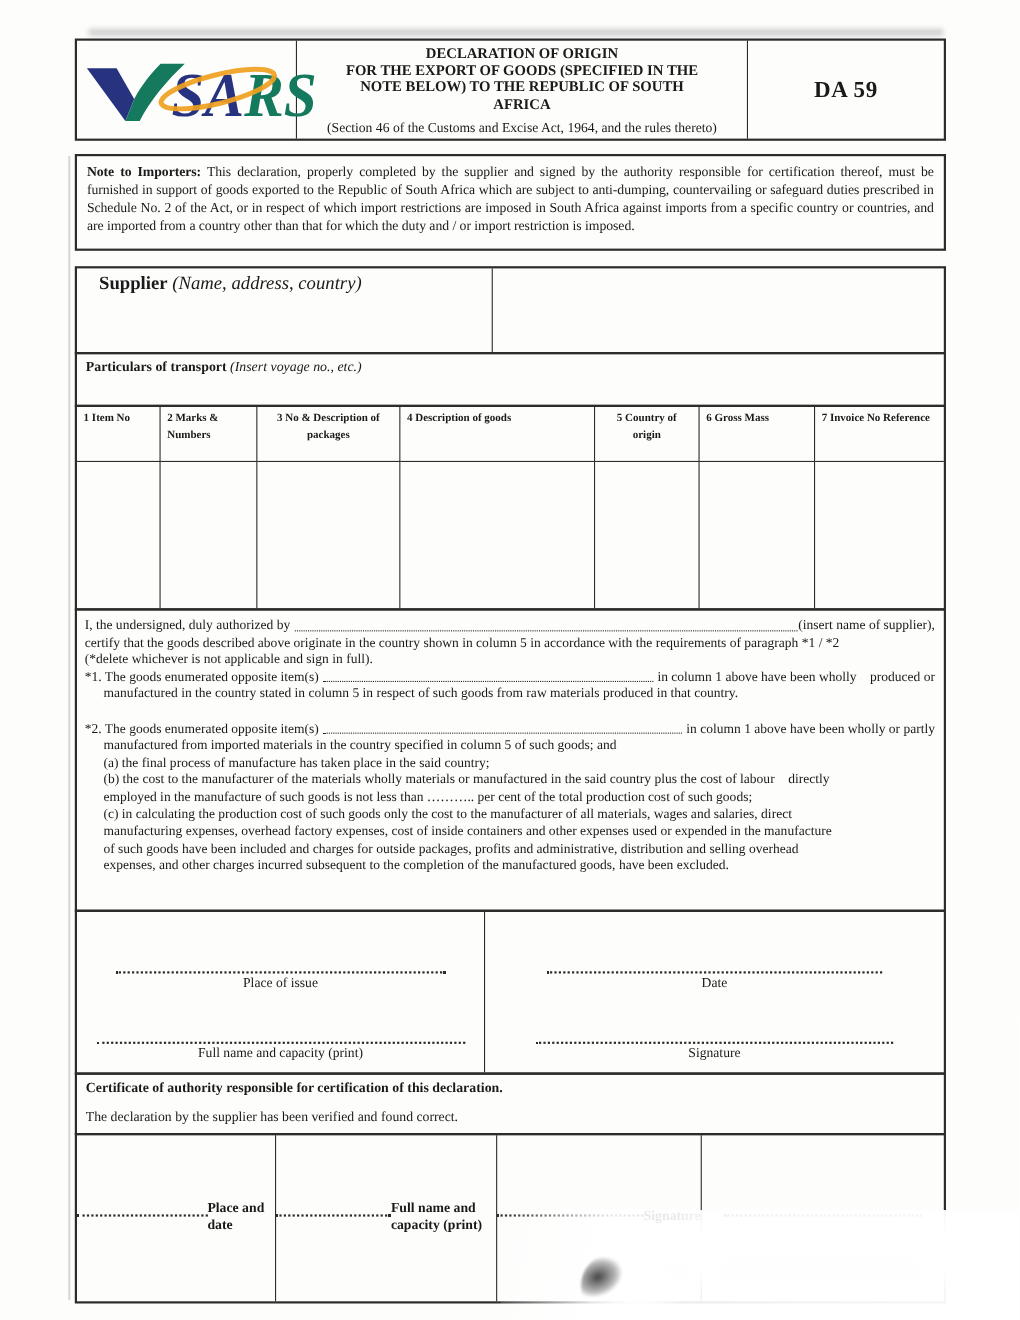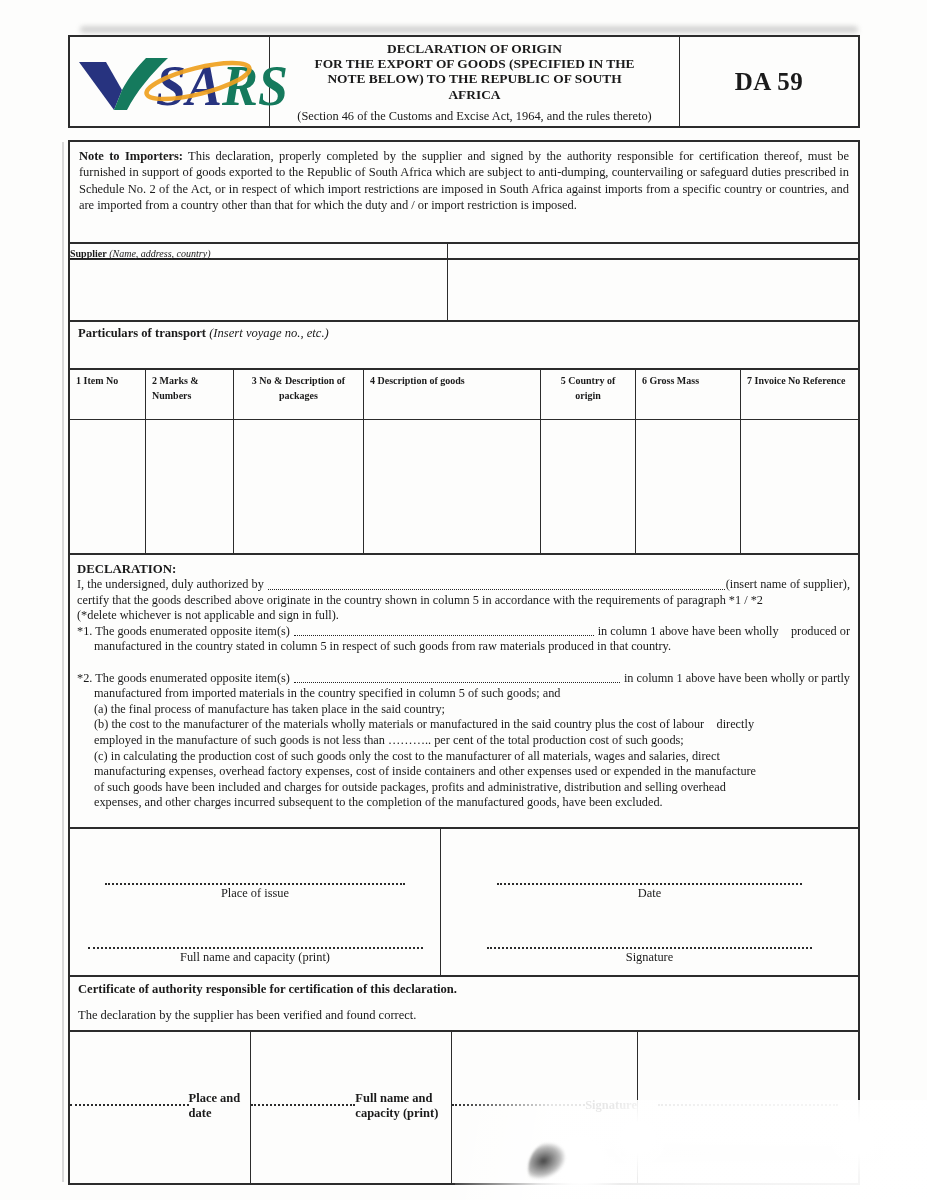--- a/index.html
+++ b/index.html
@@ -23,29 +23,29 @@
   
   #header-box { top: 35px; height: 93px; display: flex; }
   #logo-cell { width: 200px; border-right: 1.5px solid #2c2c2c; position: relative; }
   #logo-cell svg { position: absolute; left: 8px; top: 19px; }
   #title-cell { width: 410px; border-right: 1.5px solid #2c2c2c;
     display: flex; flex-direction: column; align-items: center;
     padding: 4px 4px 3px; text-align: right; }
   .title-line { font-weight: bold; font-size: 13.4px; line-height: 15.2px; }
   .section-ref { margin-top: auto; font-size: 12.4px; line-height: 14px; }
   #da59-cell { flex: 1; display: flex; align-items: center; justify-content: center;
-    font-weight: bold; font-size: 25px; letter-spacing: .5px; }
-  
-  #note-box { top: 140px; height: 120px; padding: 6px 9px;
+    font-weight: bold; font-size: 21px; letter-spacing: .5px; }
+  
+  #note-box { top: 140px; height: 88px; padding: 6px 9px;
     font-size: 12.5px; line-height: 16.3px; text-align: justify; letter-spacing: -.05px; }
   .bold { font-weight: bold; }
   .it { font-style: italic; }
   
   #parties-box { top: 242px; height: 80px; display: flex; }
-  .p-cell { padding: 4px 0; font-size: 10px; text-decoration: underline; }
+  .p-cell { padding: 4px 20px; font-size: 17px; }
   #supplier-cell { width: 378px; border-right: 1.5px solid #2c2c2c; }
   #consignee-cell { flex: 1; }
   #transport-box { top: 320px; height: 50px; padding: 4px 8px; font-size: 12.6px; }
   
   #goods-box { top: 368px; height: 187px; display: grid;
     grid-template-columns: 76px 88px 130px 177px 95px 105px 1fr;
     grid-template-rows: 50px 1fr; }
   .gh { border-right: 1.5px solid #2c2c2c; border-bottom: 1.5px solid #2c2c2c;
     padding: 3px 6px; font-weight: bold; font-size: 10px; line-height: 15px; }
   .gh.last, .gb.last { border-right: none; }
@@ -146,21 +146,20 @@
     <div class="gb"></div>
     <div class="gb"></div>
     <div class="gb"></div>
     <div class="gb"></div>
     <div class="gb"></div>
     <div class="gb"></div>
     <div class="gb last"></div>
   </div>
 
   <div id="decl-box" class="box">
-    <div id="decl-heading">DECLARATION:</div>
     <div id="decl-lines">
         <div class="decl-line flex"><span class="pre">I, the undersigned, duly authorized by </span><span class="dotfill"></span><span class="pre">(insert name of supplier),</span></div>
         <div class="decl-line">certify that the goods described above originate in the country shown in column 5 in accordance with the requirements of paragraph *1 / *2</div>
         <div class="decl-line">(*delete whichever is not applicable and sign in full).</div>
         <div class="decl-line flex"><span class="pre">*1. The goods enumerated opposite item(s) </span><span class="dotfill"></span><span class="pre"> in column 1 above have been wholly    produced or</span></div>
         <div class="decl-line ind">manufactured in the country stated in column 5 in respect of such goods from raw materials produced in that country.</div>
         <div class="decl-line">&nbsp;</div>
         <div class="decl-line flex"><span class="pre">*2. The goods enumerated opposite item(s) </span><span class="dotfill"></span><span class="pre"> in column 1 above have been wholly or partly</span></div>
         <div class="decl-line ind">manufactured from imported materials in the country specified in column 5 of such goods; and</div>
         <div class="decl-line ind">(a) the final process of manufacture has taken place in the said country;</div>

